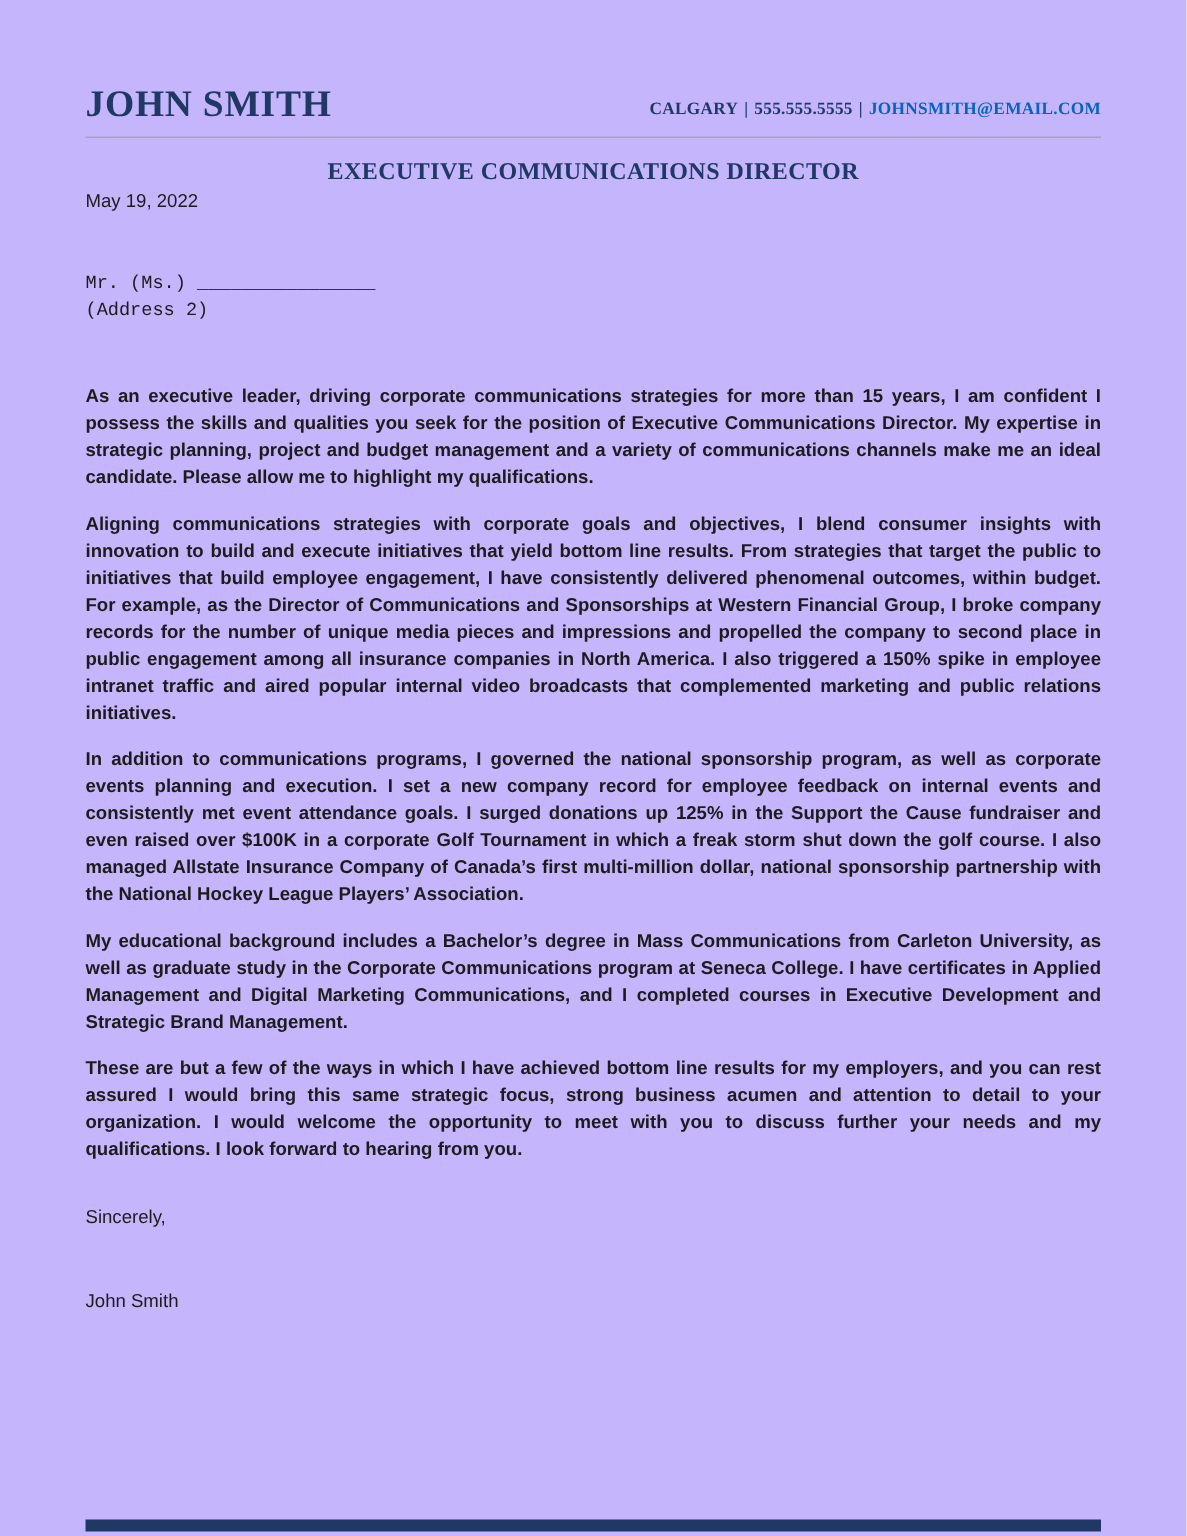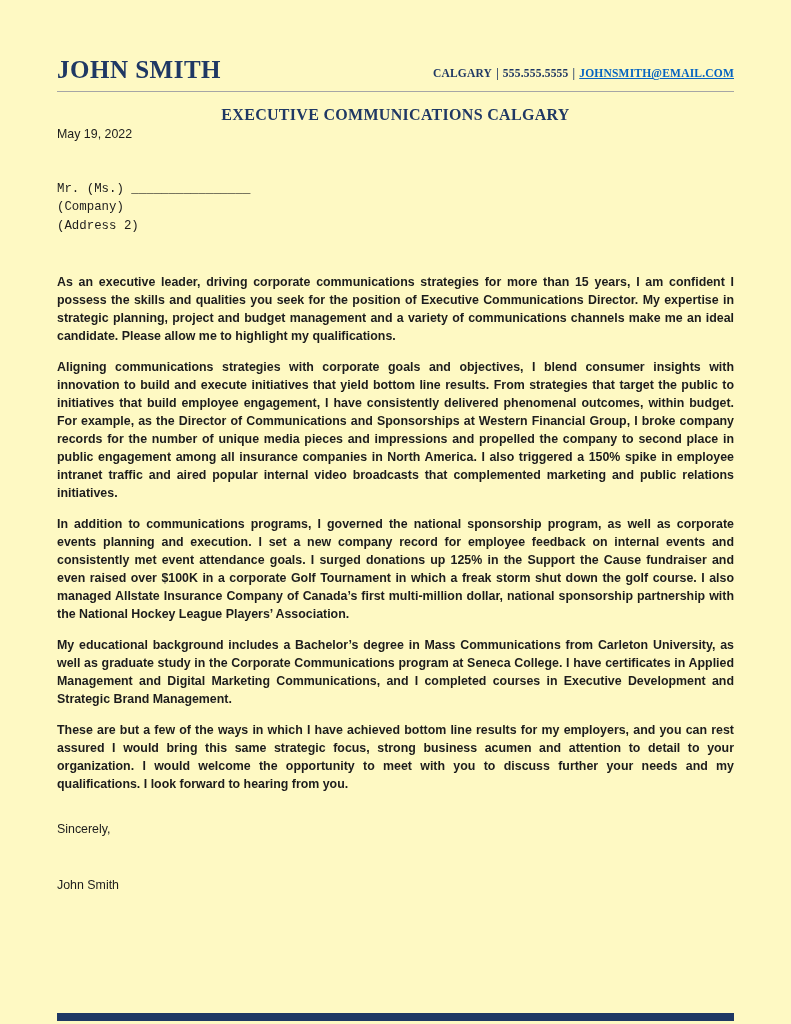--- a/index.html
+++ b/index.html
@@ -4,21 +4,21 @@
 <style>
   * { margin: 0; padding: 0; box-sizing: border-box; }
   html, body { background: #ffffff; }
   body { font-family: "Liberation Sans", sans-serif; }
 
   .page {
     position: relative;
     width: 791px;
     height: 1024px;
     margin: 0 auto;
-    background: #fef9c3;
+    background: #c4b5fd;
     overflow: hidden;
   }
   .content {
     padding: 56px 57px 0 57px;
   }
 
   
   .letter-header {
     display: flex;
     justify-content: space-between;
@@ -38,21 +38,20 @@
     font-size: 11.5px;
     line-height: 16px;
     color: #1f3864;
     letter-spacing: 0.2px;
     padding-bottom: 3px;
     white-space: nowrap;
   }
   .contact-info .sep { margin: 0 4px; }
   .email-link {
     color: #0563c1;
-    text-decoration: underline;
     cursor: pointer;
   }
   .header-divider {
     border: none;
     border-top: 1px solid #a6a6a6;
     margin-top: 7px;
   }
 
   
   .job-title {
@@ -104,27 +103,26 @@
 
     <div class="letter-header">
       <div class="applicant-name">JOHN SMITH</div>
       <div class="contact-info">
         <span>CALGARY</span><span class="sep">|</span><span>555.555.5555</span><span class="sep">|</span><span class="email-link">JOHNSMITH@EMAIL.COM</span>
       </div>
     </div>
 
     <hr class="header-divider">
 
-    <div class="job-title">EXECUTIVE COMMUNICATIONS CALGARY</div>
+    <div class="job-title">EXECUTIVE COMMUNICATIONS DIRECTOR</div>
 
     <div class="body-text date-line">May 19, 2022</div>
 
     <div class="body-text recipient-block">
       <div>Mr. (Ms.) ________________</div>
-      <div>(Company)</div>
       <div>(Address 2)</div>
     </div>
 
 
     <div class="paragraphs">
       <p class="body-text body-paragraph">As an executive leader, driving corporate communications strategies for more than 15 years, I am confident I possess the skills and qualities you seek for the position of Executive Communications Director. My expertise in strategic planning, project and budget management and a variety of communications channels make me an ideal candidate. Please allow me to highlight my qualifications.</p>
       <p class="body-text body-paragraph">Aligning communications strategies with corporate goals and objectives, I blend consumer insights with innovation to build and execute initiatives that yield bottom line results. From strategies that target the public to initiatives that build employee engagement, I have consistently delivered phenomenal outcomes, within budget. For example, as the Director of Communications and Sponsorships at Western Financial Group, I broke company records for the number of unique media pieces and impressions and propelled the company to second place in public engagement among all insurance companies in North America. I also triggered a 150% spike in employee intranet traffic and aired popular internal video broadcasts that complemented marketing and public relations initiatives.</p>
       <p class="body-text body-paragraph">In addition to communications programs, I governed the national sponsorship program, as well as corporate events planning and execution. I set a new company record for employee feedback on internal events and consistently met event attendance goals. I surged donations up 125% in the Support the Cause fundraiser and even raised over $100K in a corporate Golf Tournament in which a freak storm shut down the golf course. I also managed Allstate Insurance Company of Canada’s first multi-million dollar, national sponsorship partnership with the National Hockey League Players’ Association.</p>
       <p class="body-text body-paragraph">My educational background includes a Bachelor’s degree in Mass Communications from Carleton University, as well as graduate study in the Corporate Communications program at Seneca College. I have certificates in Applied Management and Digital Marketing Communications, and I completed courses in Executive Development and Strategic Brand Management.</p>
       <p class="body-text body-paragraph">These are but a few of the ways in which I have achieved bottom line results for my employers, and you can rest assured I would bring this same strategic focus, strong business acumen and attention to detail to your organization. I would welcome the opportunity to meet with you to discuss further your needs and my qualifications. I look forward to hearing from you.</p>

